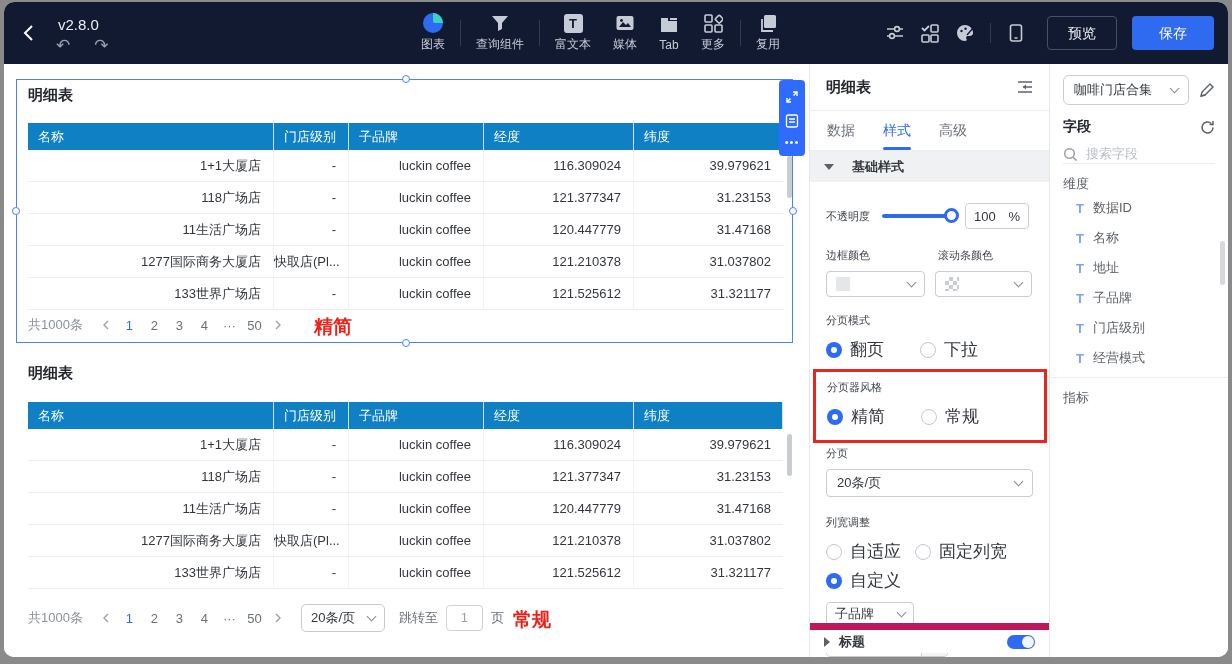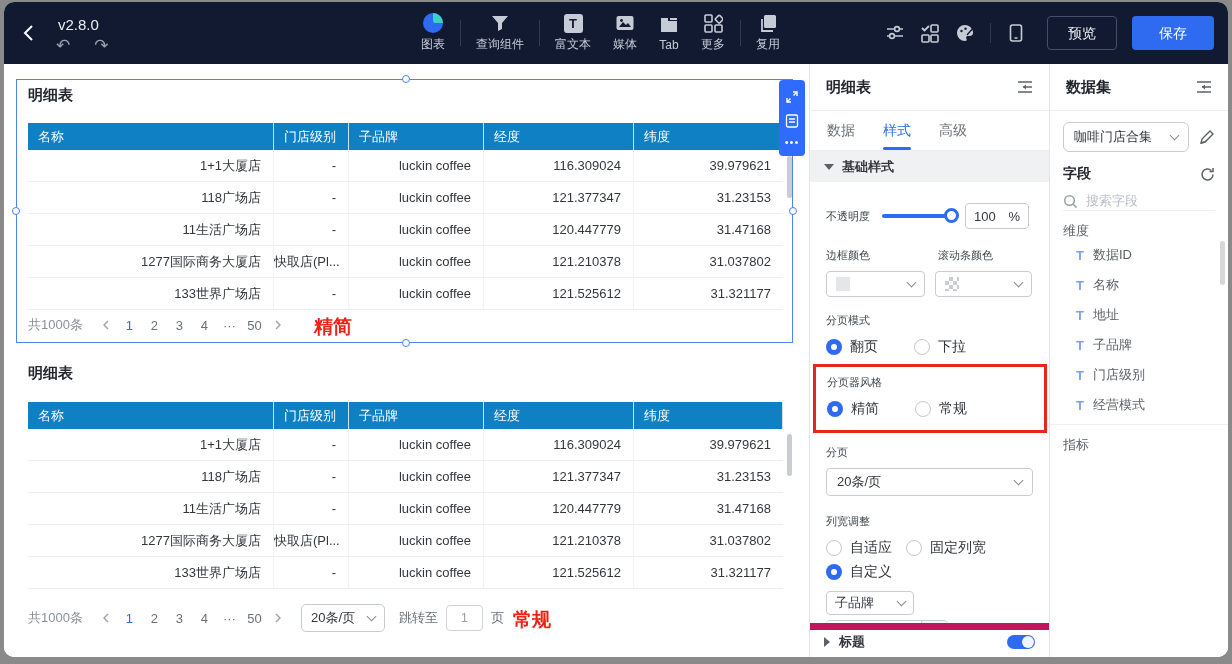--- a/index.html
+++ b/index.html
@@ -49,46 +49,46 @@
   .vthumb { position:absolute; width:5px; border-radius:3px; background:#c9ccd0; }
 
   
   .panel { position:absolute; top:62px; bottom:0; background:#fff; border-left:1px solid #e4e6ea; }
   .phead { height:47px; display:flex; align-items:center; justify-content:space-between; padding:0 16px; border-bottom:1px solid #eceef1; }
   .phead .pt { font-size:15px; font-weight:700; color:#23272d; }
   .chev { width:7px; height:7px; border-right:1.5px solid #868c96; border-bottom:1.5px solid #868c96; transform:rotate(45deg); margin-top:-3px; flex:none; }
   .radio { width:16px; height:16px; border-radius:50%; border:1px solid #c3c7cf; background:#fff; flex:none; cursor:pointer; }
   .radio.on { border:none; background:#2e6bf0; position:relative; }
   .radio.on::after { content:""; position:absolute; left:5px; top:5px; width:6px; height:6px; border-radius:50%; background:#fff; }
-  .rlbl { font-size:14px; color:#33373d; margin:0 0 0 8px; }
+  .rlbl { font-size:17px; color:#33373d; margin:0 0 0 8px; }
 
   
   .style-panel { left:805px; width:240px; }
   .stabs { height:40px; display:flex; align-items:center; gap:28px; padding:0 17px; border-bottom:1px solid #eceef1; }
   .stab { font-size:14px; color:#6a7078; height:100%; display:flex; align-items:center; cursor:pointer; position:relative; }
   .stab.active { color:#2e6bf0; }
   .stab.active::after { content:""; position:absolute; left:0; right:0; bottom:0; height:3px; background:#2e6bf0; border-radius:2px; }
-  .secbar { height:31px; background:#f0f1f3; display:flex; align-items:center; gap:8px; padding:0 14px; cursor:pointer; }
+  .secbar { height:31px; background:#f0f1f3; display:flex; align-items:center; gap:18px; padding:0 14px; cursor:pointer; }
   .secbar .caret { width:0; height:0; border-left:5px solid transparent; border-right:5px solid transparent; border-top:6px solid #5c6167; }
   .secbar .st { font-size:13px; font-weight:700; color:#33373d; }
   .scontent { padding:0 16px; }
   .flabel { font-size:11px; color:#41464d; }
   .oprow { margin-top:21px; display:flex; align-items:center; }
   .sltrack { width:70px; height:4px; border-radius:2px; background:#2e6bf0; margin-left:12px; position:relative; cursor:pointer; }
   .slknob { position:absolute; right:-7px; top:-6px; width:15px; height:15px; border-radius:50%; background:#fff; border:3.5px solid #2e6bf0; }
   .opbox { width:64px; height:26px; border:1px solid #c9ccd2; border-radius:4px; margin-left:13px; display:flex; align-items:center; justify-content:space-between; padding:0 8px; font-size:13px; color:#33373d; }
   .clabels { margin-top:19px; display:flex; }
   .clabels .flabel:first-child { width:112px; }
   .selrow { margin-top:8px; display:flex; gap:10px; }
   .csel { height:26px; border:1px solid #c9ccd2; border-radius:4px; display:flex; align-items:center; justify-content:space-between; padding:0 9px; cursor:pointer; background:#fff; }
   .csel .swatch { width:14px; height:14px; background:#e4e6e8; }
   .csel .swatch.checker { background-image:linear-gradient(45deg,#c9ccd1 25%,transparent 25%,transparent 75%,#c9ccd1 75%),linear-gradient(45deg,#c9ccd1 25%,#fff 25%,#fff 75%,#c9ccd1 75%); background-size:8px 8px; background-position:0 0,4px 4px; }
   .w99 { width:99px; } .w97 { width:97px; }
   .radiorow { display:flex; align-items:center; }
-  .mt16 { margin-top:16px; } .mt10 { margin-top:10px; } .mt8 { margin-top:12px; } .mt6 { margin-top:6px; } .mt18 { margin-top:18px; }
+  .mt16 { margin-top:16px; } .mt10 { margin-top:10px; } .mt8 { margin-top:3px; } .mt6 { margin-top:6px; } .mt18 { margin-top:18px; }
   .redbox { margin:8px -14px 0 -13px; border:3px solid #e8261c; padding:8px 11px 12px; }
   .fullsel { margin-top:8px; height:28px; border:1px solid #c9ccd2; border-radius:4px; display:flex; align-items:center; justify-content:space-between; padding:0 10px; font-size:13px; color:#33373d; cursor:pointer; }
   .smallsel { margin-top:10px; width:88px; height:24px; border:1px solid #c9ccd2; border-radius:4px; display:flex; align-items:center; justify-content:space-between; padding:0 8px; font-size:13px; color:#33373d; cursor:pointer; }
   .pctrow { margin-top:5px; display:flex; width:122px; height:26px; border:1px solid #c9ccd2; border-radius:4px; overflow:hidden; }
   .pctval { flex:1; font-size:13px; color:#33373d; line-height:24px; padding-left:8px; background:#fff; }
   .pctunit { width:26px; background:#f3f4f6; border-left:1px solid #c9ccd2; font-size:12px; color:#7b818a; text-align:center; line-height:24px; }
   .titlerow { position:absolute; left:0; right:0; bottom:4px; height:30px; border-top:7px solid #be185d; display:flex; align-items:center; justify-content:space-between; padding:0 14px; background:#fff; }
   .titleleft { display:flex; align-items:center; gap:9px; }
   .caret-r { width:0; height:0; border-top:5px solid transparent; border-bottom:5px solid transparent; border-left:6px solid #5c6167; }
   .toggle { width:28px; height:14px; border-radius:7px; background:#2e6bf0; position:relative; cursor:pointer; }
@@ -459,29 +459,20 @@
     <div class="titlerow">
       <span class="titleleft">
         <span class="caret-r"></span>
         <span class="st" style="font-size:13px;font-weight:700;color:#33373d;">标题</span>
       </span>
       <span class="toggle"></span>
     </div>
   </div>
 
   <div class="panel dataset-panel">
-    <div class="phead">
-      <span class="pt">数据集</span>
-      <svg width="16" height="14" viewBox="0 0 16 14">
-          <line x1="1" y1="2" x2="15" y2="2" stroke="#5c6167" stroke-width="1.5"></line>
-          <line x1="6" y1="7" x2="15" y2="7" stroke="#5c6167" stroke-width="1.5"></line>
-          <path d="M6 7l3-2.4v4.8z" fill="#5c6167"></path>
-          <line x1="1" y1="12" x2="15" y2="12" stroke="#5c6167" stroke-width="1.5"></line>
-        </svg>
-    </div>
     <div class="dcontent">
       <div class="dselrow">
         <span class="dsel">
           <span>咖啡门店合集</span>
           <span class="chev"></span>
         </span>
         <svg width="16" height="16" viewBox="0 0 16 16">
             <path d="M2 14l1-4 8-8 3 3-8 8z" fill="none" stroke="#5c6167" stroke-width="1.4"></path>
             <line x1="2" y1="14" x2="6" y2="13" stroke="#5c6167" stroke-width="1.4"></line>
           </svg>

